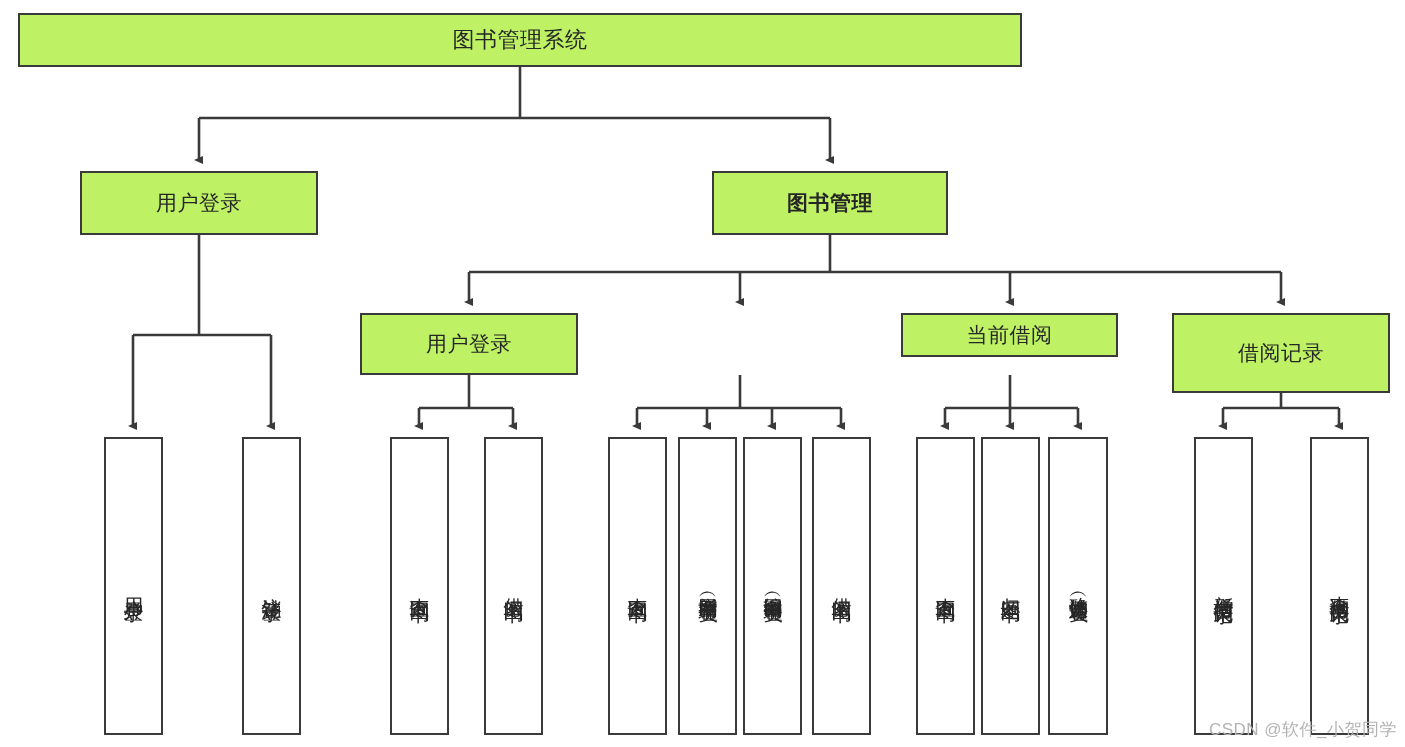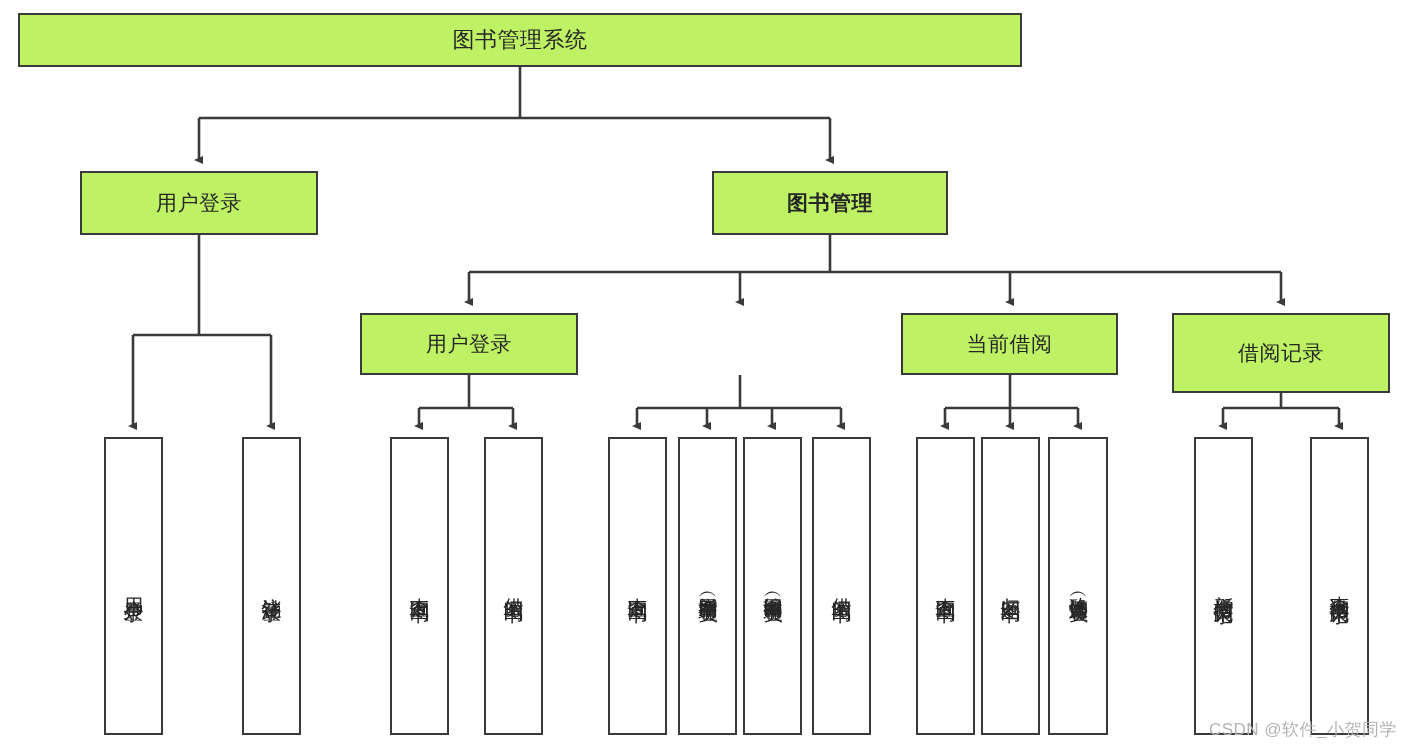--- a/index.html
+++ b/index.html
@@ -145,21 +145,21 @@
   <div class="node" style="left:80px; top:171px; width:238px; height:64px;">
     <span class="label">用户登录</span>
   </div>
   <div class="node" style="left:712px; top:171px; width:236px; height:64px;font-weight:bold;">
     <span class="label">图书管理</span>
   </div>
 
   <div class="node" style="left:360px; top:313px; width:218px; height:62px;">
     <span class="label">用户登录</span>
   </div>
-  <div class="node" style="left:901px; top:313px; width:217px; height:62px;">
+  <div class="node" style="left:901px; top:313px; width:217px; height:44px;">
     <span class="label">当前借阅</span>
   </div>
   <div class="node" style="left:1172px; top:313px; width:218px; height:80px;">
     <span class="label">借阅记录</span>
   </div>
 
   <div class="leaf" style="left:104px; top:437px; width:59px; height:298px;">
     <span class="vlabel">用户登录</span>
   </div>
   <div class="leaf" style="left:242px; top:437px; width:59px; height:298px;">

